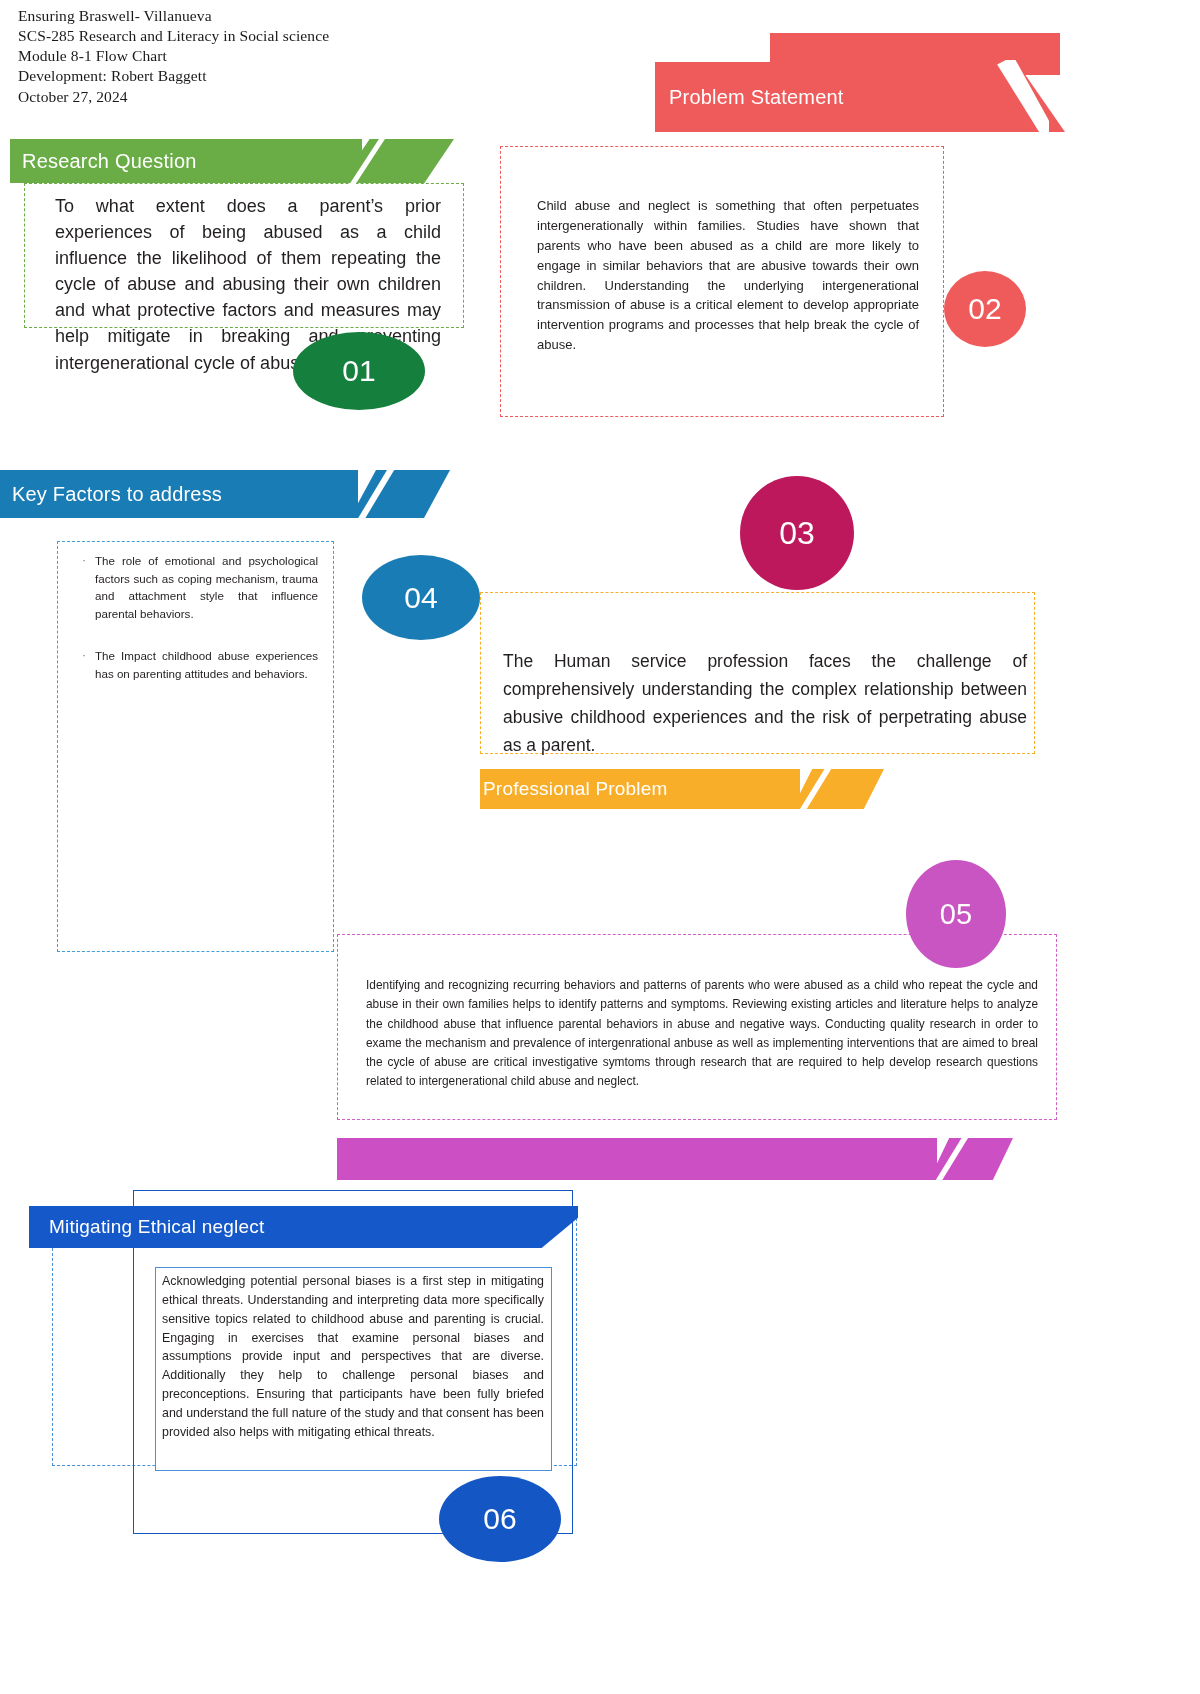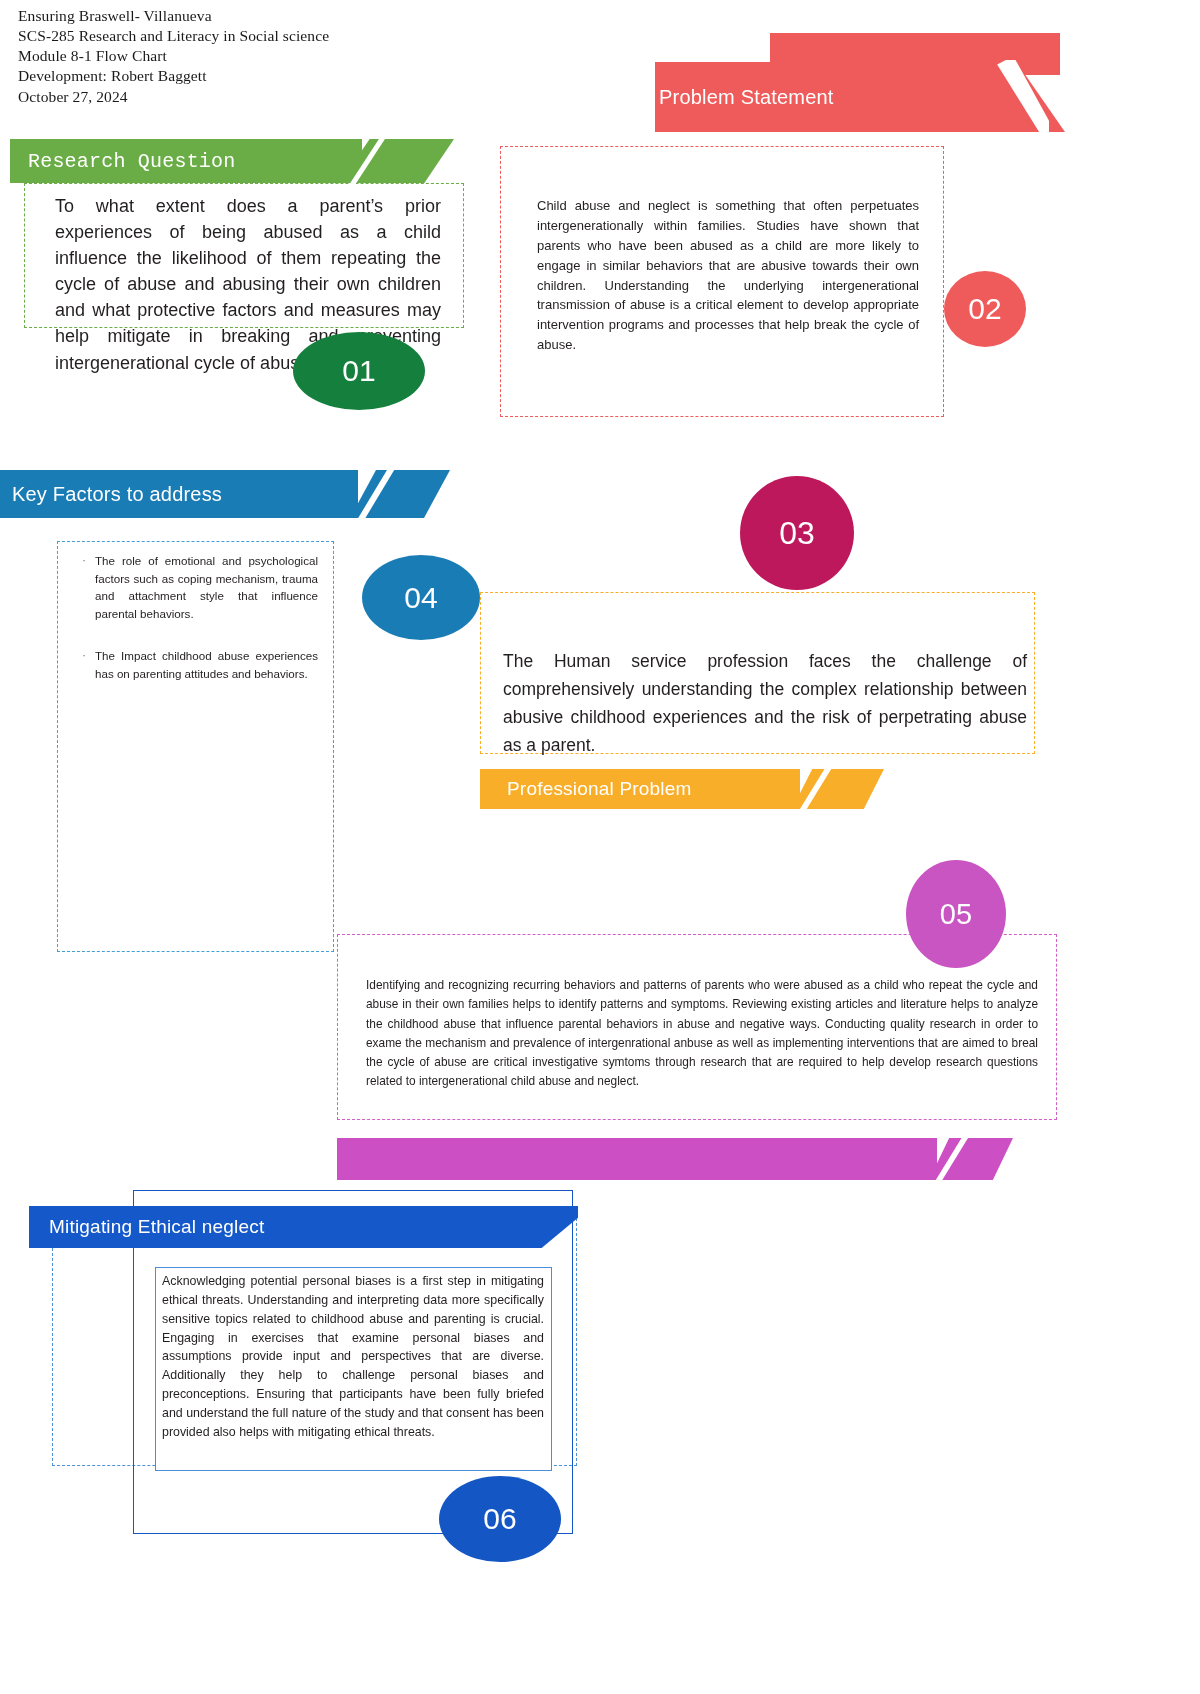--- a/index.html
+++ b/index.html
@@ -81,21 +81,21 @@
     background: #6aad46;
     clip-path: polygon(26% 0, 100% 0, 74% 100%, 0 100%);
   }
   #rq-banner .bar-slash {
     position: absolute; left: 336px; top: -1px;
     width: 60px; height: 46px;
     background: #ffffff;
     clip-path: polygon(56% 0, 66% 0, 16% 100%, 6% 100%);
     z-index: 2;
   }
-  #rq-banner .banner-label { padding-left: 18px; font-family: Liberation Mono, monospace; }
+  #rq-banner .banner-label { padding-left: 12px; }
   #rq-box {
     left: 24px; top: 183px;
     width: 440px; height: 145px;
     border: 1.6px dashed #6aad46;
   }
   #rq-text {
     left: 55px; top: 193px; width: 386px;
   }
   #circle-01 {
     left: 293px; top: 332px;
@@ -127,21 +127,21 @@
     background: #ef5b5b;
     clip-path: polygon(0 0, 62% 0, 100% 100%, 0 100%);
   }
   #ps-banner .bar-slash {
     position: absolute; left: 286px; top: -2px;
     width: 108px; height: 74px;
     background: #ffffff;
     clip-path: polygon(60% 0, 69% 0, 100% 82%, 100% 100%, 92% 100%, 52% 6%);
     z-index: 2;
   }
-  #ps-banner .banner-label { padding-left: 4px; }
+  #ps-banner .banner-label { padding-left: 14px; }
   #ps-box {
     left: 500px; top: 146px;
     width: 444px; height: 271px;
     border: 1.6px dashed #ef5b5b;
   }
   #ps-text {
     left: 537px; top: 196px; width: 382px;
     font-size: 13px; line-height: 1.53;
   }
   #circle-02 {
@@ -182,21 +182,21 @@
     clip-path: polygon(22% 0, 100% 0, 78% 100%, 0 100%);
   }
   #pp-banner .bar-slash {
     position: absolute; left: 316px; top: -1px;
     width: 56px; height: 42px;
     background: #ffffff;
     clip-path: polygon(52% 0, 64% 0, 18% 100%, 6% 100%);
     z-index: 2;
   }
   #pp-banner .banner-label {
-    padding-left: 27px; font-size: 19px;
+    padding-left: 3px; font-size: 19px;
   }
 
   
   #kf-banner {
     left: 0px; top: 470px;
     width: 450px; height: 48px;
   }
   #kf-banner .bar-main {
     position: absolute; left: 0; top: 0;
     width: 358px; height: 48px;

